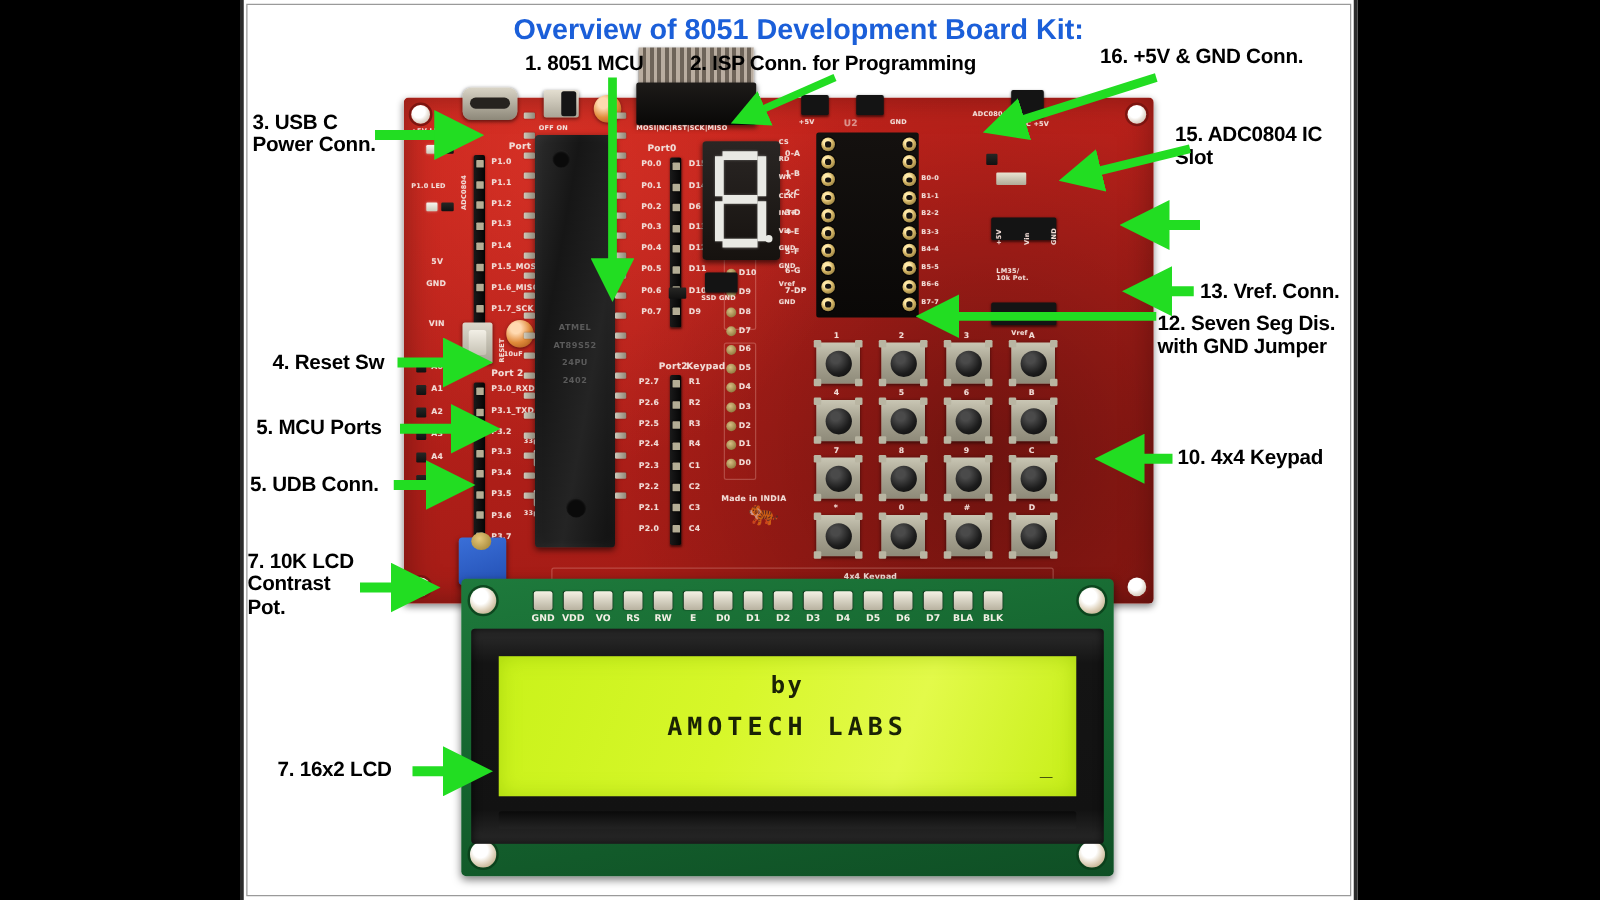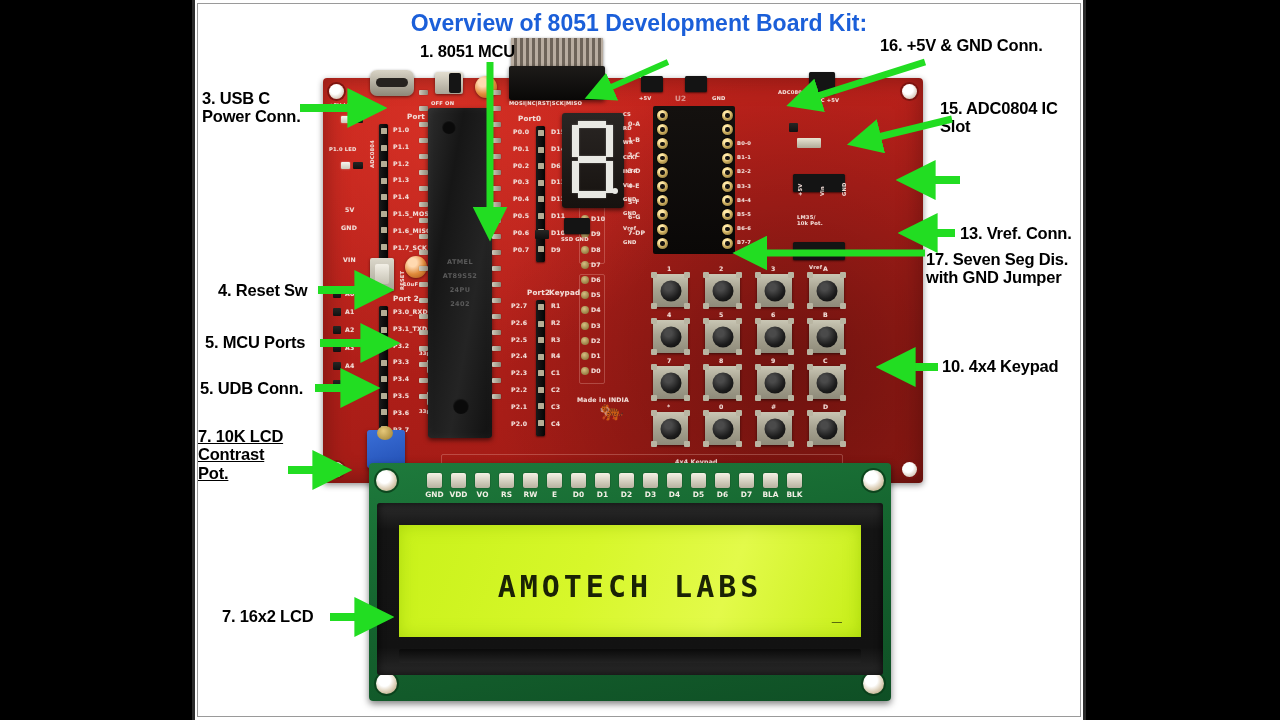--- a/index.html
+++ b/index.html
@@ -141,21 +141,21 @@
              font-family:"DejaVu Sans",sans-serif;text-align:center;}
   .bezel{position:absolute;left:8px;top:40px;width:506px;height:172px;
          background:linear-gradient(180deg,#2c2c2c 0%,#141414 16%,#121212 84%,#2a2a2a 100%);
          border-radius:3px;box-shadow:inset 0 0 8px rgba(0,0,0,.8);}
   .glass{position:absolute;left:22px;top:22px;width:462px;height:112px;
          background:linear-gradient(110deg,#c9f21a 0%,#d7f72a 40%,#e3fa4a 70%,#c7ef18 100%);
          box-shadow:inset 0 0 16px rgba(140,190,0,.5);}
   .dotrow{position:absolute;left:0;width:462px;text-align:center;
           font-family:"DejaVu Sans Mono",monospace;font-weight:bold;color:#1a2205;}
   .dot1{top:12px;font-size:19px;letter-spacing:2px;}
-  .dot2{top:44px;font-size:30px;letter-spacing:4px;}
+  .dot2{top:44px;font-size:20px;letter-spacing:4px;}
   .dot3{position:absolute;right:18px;top:78px;font-size:17px;color:#2a3308;
         font-family:"DejaVu Sans Mono",monospace;letter-spacing:1px;}
   .lcdslot{position:absolute;left:22px;top:146px;width:462px;height:14px;
            background:linear-gradient(180deg,#0a0a0a,#232323);border-radius:2px;}
 </style>
 </head>
 <body>
 
 <div id="stage">
 
@@ -672,40 +672,42 @@
           <div class="lcdpin" style="left: 370px;"></div>
           <div class="lcdpinlbl" style="left: 365px; width: 25px;">D7</div>
           <div class="lcdpin" style="left: 394px;"></div>
           <div class="lcdpinlbl" style="left: 389px; width: 25px;">BLA</div>
           <div class="lcdpin" style="left: 418px;"></div>
           <div class="lcdpinlbl" style="left: 413px; width: 25px;">BLK</div>
         </div>
 
       <div class="bezel">
         <div class="glass">
+          <div class="dotrow dot1">by</div>
           <div class="dotrow dot2">AMOTECH LABS</div>
           <div class="dot3">_</div>
         </div>
         <div class="lcdslot"></div>
       </div>
     </div>
   </div>
 
   <div class="lbl" style="left:420px;top:42px;">1. 8051 MCU</div>
+  <div class="lbl" style="left:552px;top:42px;">2. ISP Conn. for Programming</div>
   <div class="lbl" style="left:202px;top:89px;">3.  USB C
 Power Conn.</div>
   <div class="lbl" style="left:218px;top:281px;">4. Reset Sw</div>
   <div class="lbl" style="left:205px;top:333px;">5. MCU Ports</div>
   <div class="lbl" style="left:200px;top:379px;">5. UDB Conn.</div>
-  <div class="lbl" style="left:198px;top:427px;text-decoration:underline;">7. 10K LCD
+  <div class="lbl" style="left:198px;top:440px;">7. 10K LCD
 Contrast
 Pot.</div>
   <div class="lbl" style="left:222px;top:607px;">7. 16x2 LCD</div>
   <div class="lbl" style="left:942px;top:357px;">10. 4x4 Keypad</div>
-  <div class="lbl" style="left:926px;top:250px;">17. Seven Seg Dis.
+  <div class="lbl" style="left:926px;top:250px;">12. Seven Seg Dis.
 with GND Jumper</div>
   <div class="lbl" style="left:960px;top:224px;">13. Vref. Conn.</div>
   <div class="lbl" style="left:940px;top:99px;">15. ADC0804 IC
 Slot</div>
   <div class="lbl" style="left:880px;top:36px;">16. +5V &amp; GND Conn.</div>
 
   <svg class="arrow" style="left:0;top:0;width:1280px;height:720px;" viewBox="0 0 1280 720">
     <defs>
       <marker id="ah" markerWidth="5" markerHeight="5" refX="2.2" refY="2.5" orient="auto">
         <path d="M0,0 L5,2.5 L0,5 z" fill="#22dd22"></path>

